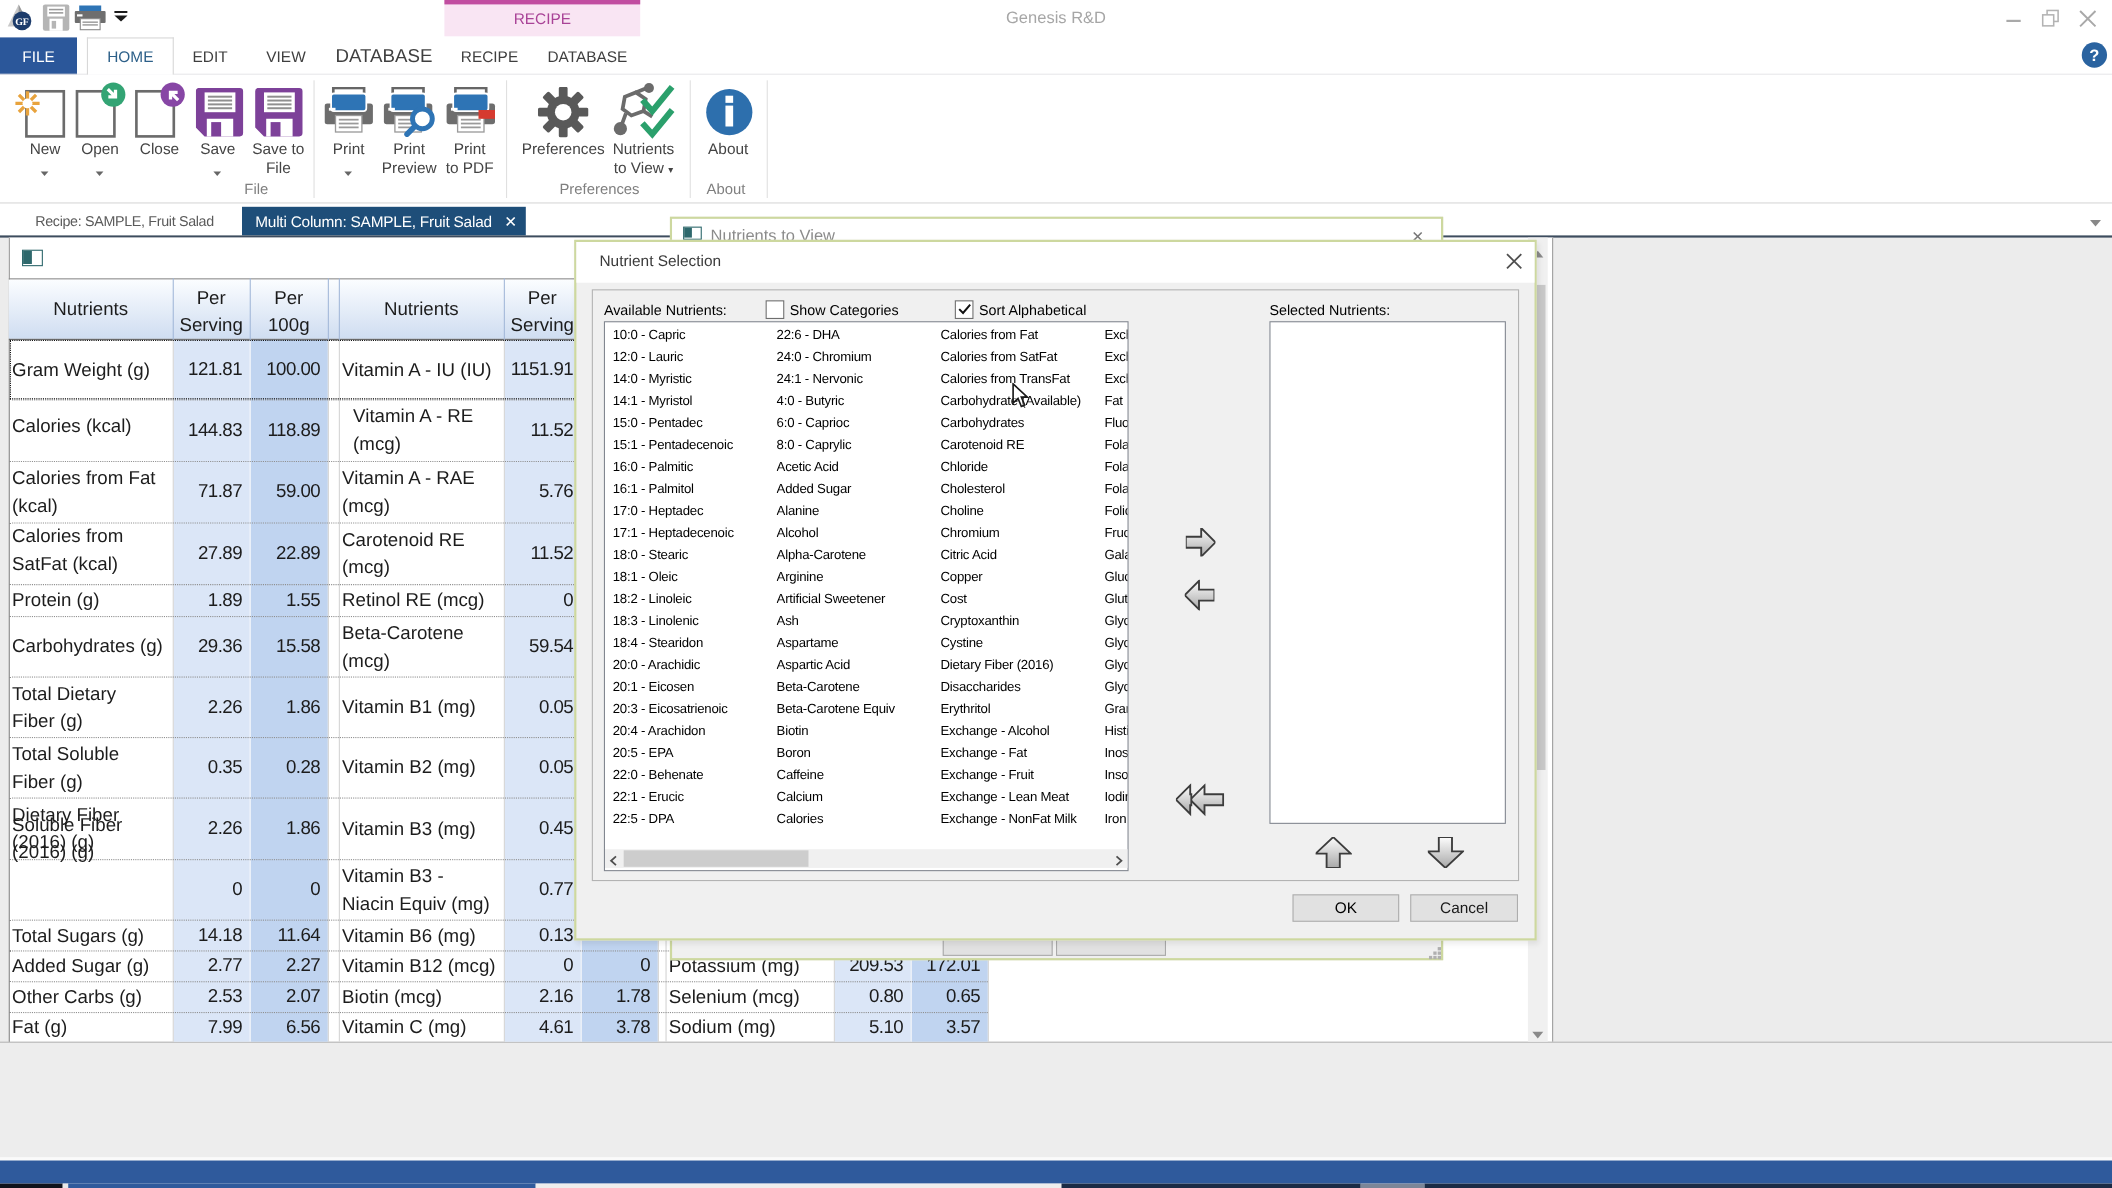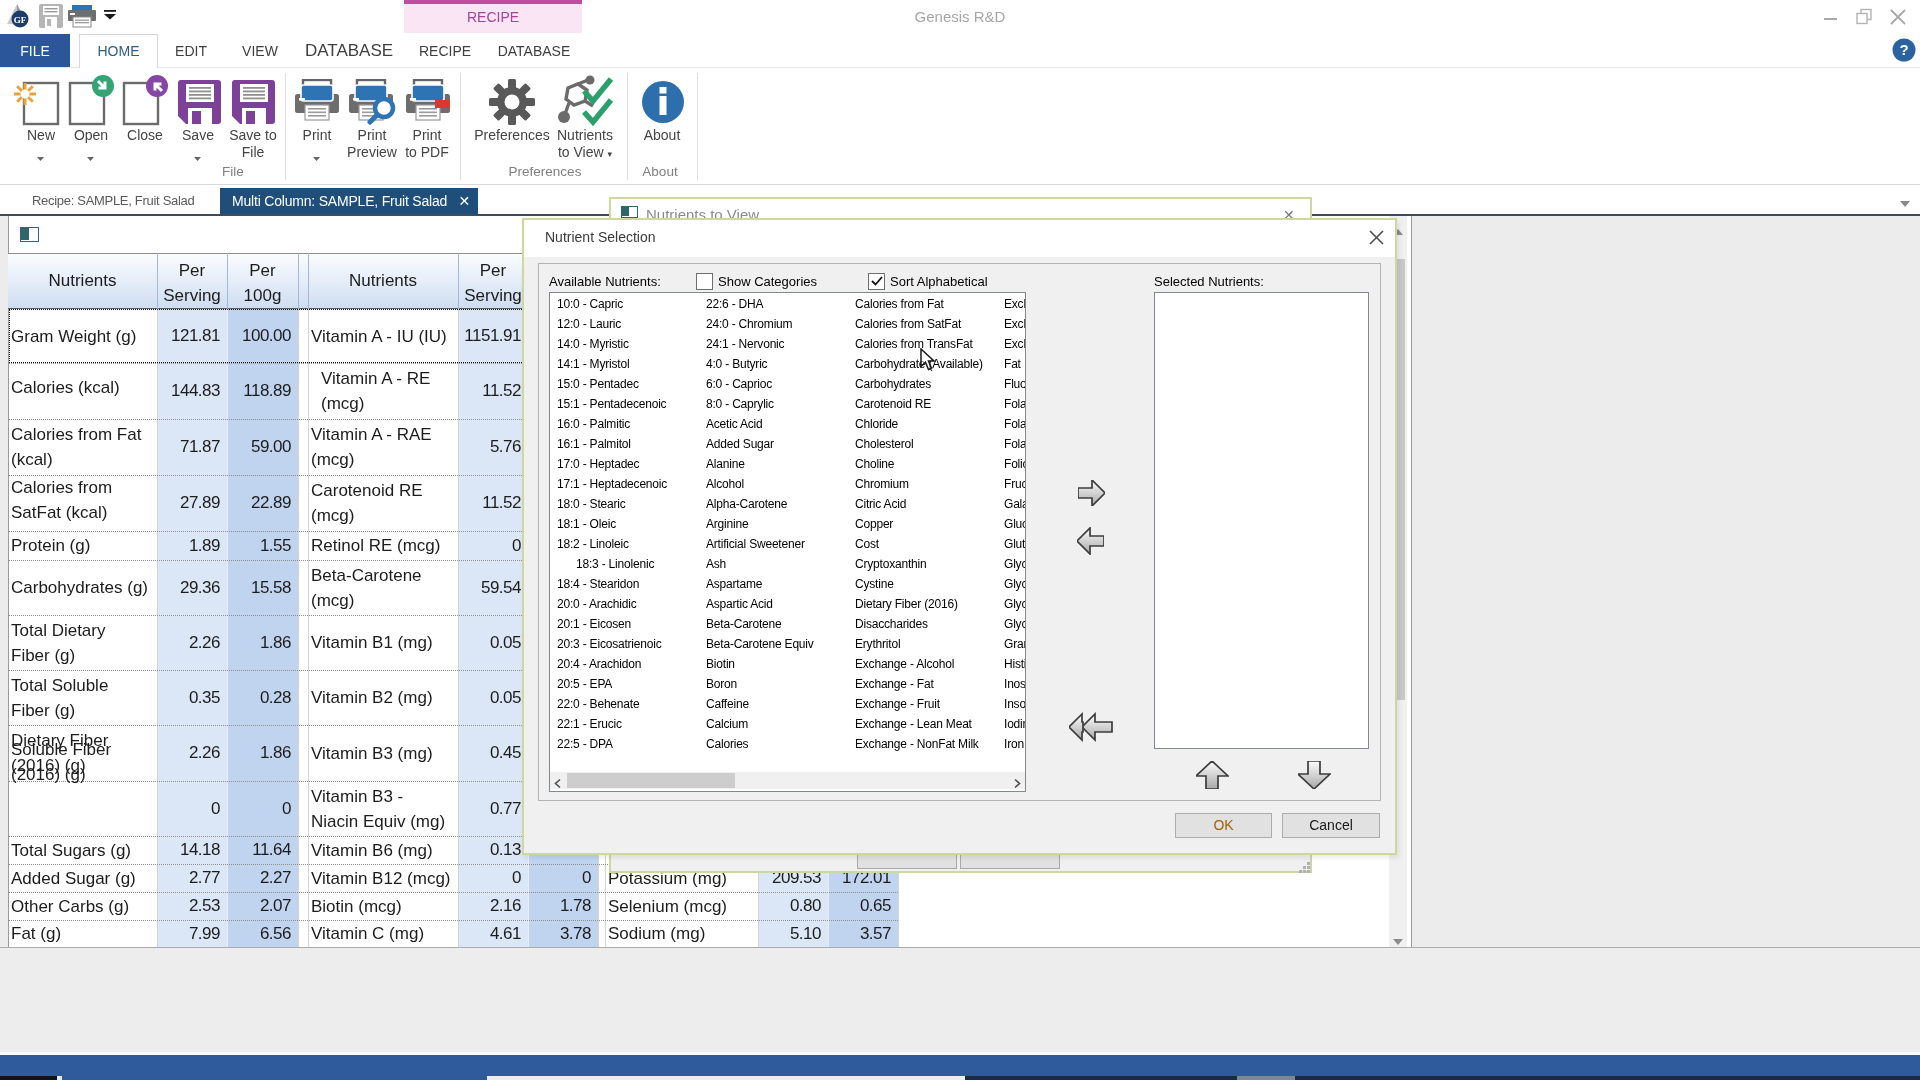--- a/index.html
+++ b/index.html
@@ -479,21 +479,21 @@
 <div class="abs li" style="left:557px;top:357px;width:468px;overflow:hidden">14:1 - Myristol</div>
 <div class="abs li" style="left:557px;top:377px;width:468px;overflow:hidden">15:0 - Pentadec</div>
 <div class="abs li" style="left:557px;top:397px;width:468px;overflow:hidden">15:1 - Pentadecenoic</div>
 <div class="abs li" style="left:557px;top:417px;width:468px;overflow:hidden">16:0 - Palmitic</div>
 <div class="abs li" style="left:557px;top:437px;width:468px;overflow:hidden">16:1 - Palmitol</div>
 <div class="abs li" style="left:557px;top:457px;width:468px;overflow:hidden">17:0 - Heptadec</div>
 <div class="abs li" style="left:557px;top:477px;width:468px;overflow:hidden">17:1 - Heptadecenoic</div>
 <div class="abs li" style="left:557px;top:497px;width:468px;overflow:hidden">18:0 - Stearic</div>
 <div class="abs li" style="left:557px;top:517px;width:468px;overflow:hidden">18:1 - Oleic</div>
 <div class="abs li" style="left:557px;top:537px;width:468px;overflow:hidden">18:2 - Linoleic</div>
-<div class="abs li" style="left:576px;top:557px;width:468px;overflow:hidden">18:3 - Linolenic</div>
+<div class="abs li" style="left:557px;top:557px;width:468px;overflow:hidden">18:3 - Linolenic</div>
 <div class="abs li" style="left:557px;top:577px;width:468px;overflow:hidden">18:4 - Stearidon</div>
 <div class="abs li" style="left:557px;top:597px;width:468px;overflow:hidden">20:0 - Arachidic</div>
 <div class="abs li" style="left:557px;top:617px;width:468px;overflow:hidden">20:1 - Eicosen</div>
 <div class="abs li" style="left:557px;top:637px;width:468px;overflow:hidden">20:3 - Eicosatrienoic</div>
 <div class="abs li" style="left:557px;top:657px;width:468px;overflow:hidden">20:4 - Arachidon</div>
 <div class="abs li" style="left:557px;top:677px;width:468px;overflow:hidden">20:5 - EPA</div>
 <div class="abs li" style="left:557px;top:697px;width:468px;overflow:hidden">22:0 - Behenate</div>
 <div class="abs li" style="left:557px;top:717px;width:468px;overflow:hidden">22:1 - Erucic</div>
 <div class="abs li" style="left:557px;top:737px;width:468px;overflow:hidden">22:5 - DPA</div>
 <div class="abs li" style="left:706px;top:297px;width:319px;overflow:hidden">22:6 - DHA</div>
@@ -601,21 +601,21 @@
         </defs>
 </svg></div>
 <div class="abs" style="left:1196px;top:761px"><svg width="33" height="28" viewBox="0 0 33 28">
         <defs></defs>
         <polygon points="16,0 32,15 22,15 22,28 10,28 10,15 0,15" fill="url(#agrad)" stroke="#3c3c3c" stroke-width="1.7"></polygon>
       </svg></div>
 <div class="abs" style="left:1298px;top:761px"><svg width="33" height="28" viewBox="0 0 33 28">
         <defs></defs>
         <polygon points="16,28 0,13 10,13 10,0 22,0 22,13 32,13" fill="url(#agrad)" stroke="#3c3c3c" stroke-width="1.7"></polygon>
       </svg></div>
-<div class="abs" style="left:1175px;top:813px;width:97px;height:25px;background:#e1e1e1;border:1px solid #adadad;font-size:14px;color:#a16207;text-align:center;line-height:23px">OK</div>
+<div class="abs" style="left:1175px;top:813px;width:97px;height:25px;background:#e1e1e1;border:1px solid #adadad;font-size:14px;color:#000000;text-align:center;line-height:23px">OK</div>
 <div class="abs" style="left:1282px;top:813px;width:98px;height:25px;background:#e1e1e1;border:1px solid #adadad;font-size:14px;color:#1a1a1a;text-align:center;line-height:23px">Cancel</div>
 <div class="abs" style="left:920px;top:348px"><svg width="18" height="26" viewBox="0 0 18 26">
 <polygon points="1,1 1,18.5 5.5,14.2 8.5,21.5 11.5,20.2 8.5,13 14,13" fill="rgba(255,255,255,0.45)" stroke="#1a1a1a" stroke-width="1.5" stroke-linejoin="miter"></polygon>
 </svg></div>
 <div class="abs" style="left:0;top:948px;width:1920px;height:104px;background:#ededed"></div>
 <div class="abs" style="left:0;top:1052px;width:1920px;height:3px;background:#fafafa"></div>
 <div class="abs" style="left:0;top:1055px;width:1920px;height:21px;background:#2f5a9c"></div>
 <div class="abs" style="left:0px;top:1076px;width:57px;height:4px;background:#10131c"></div>
 <div class="abs" style="left:57px;top:1076px;width:5px;height:4px;background:#e8e8e8"></div>
 <div class="abs" style="left:62px;top:1076px;width:425px;height:4px;background:#2f5a9c"></div>

